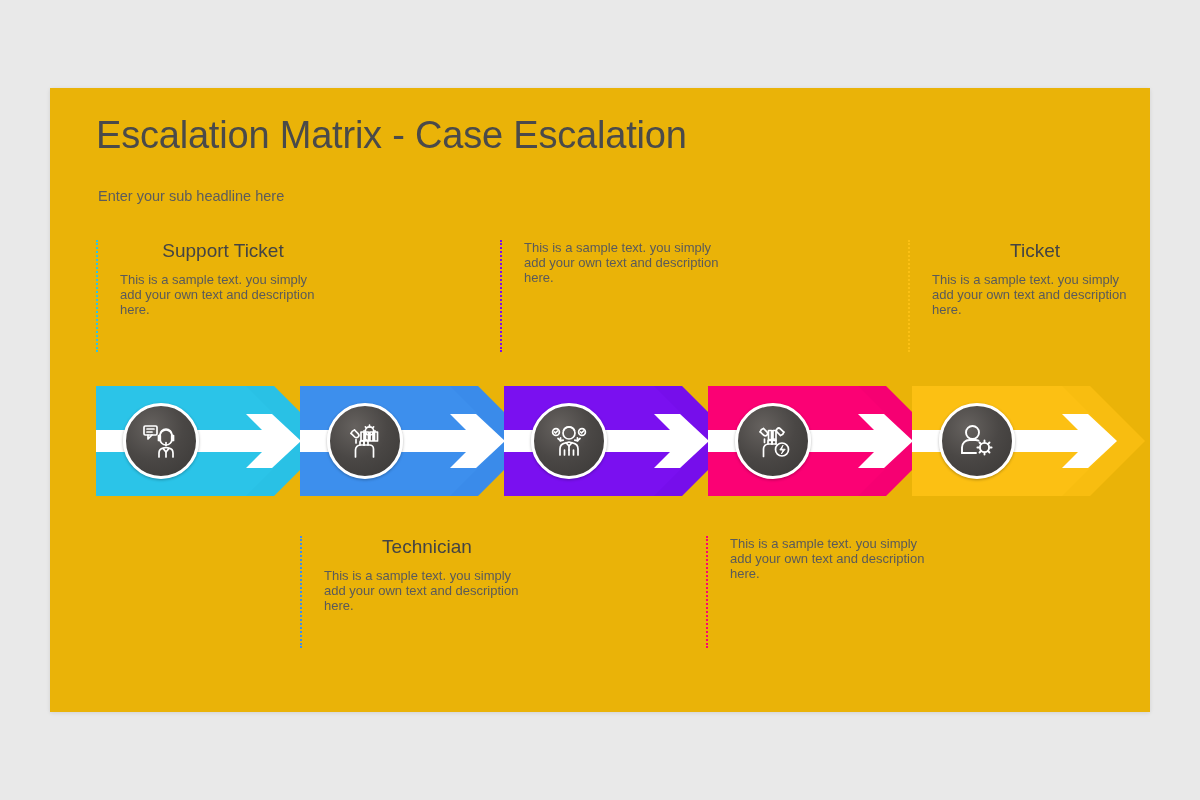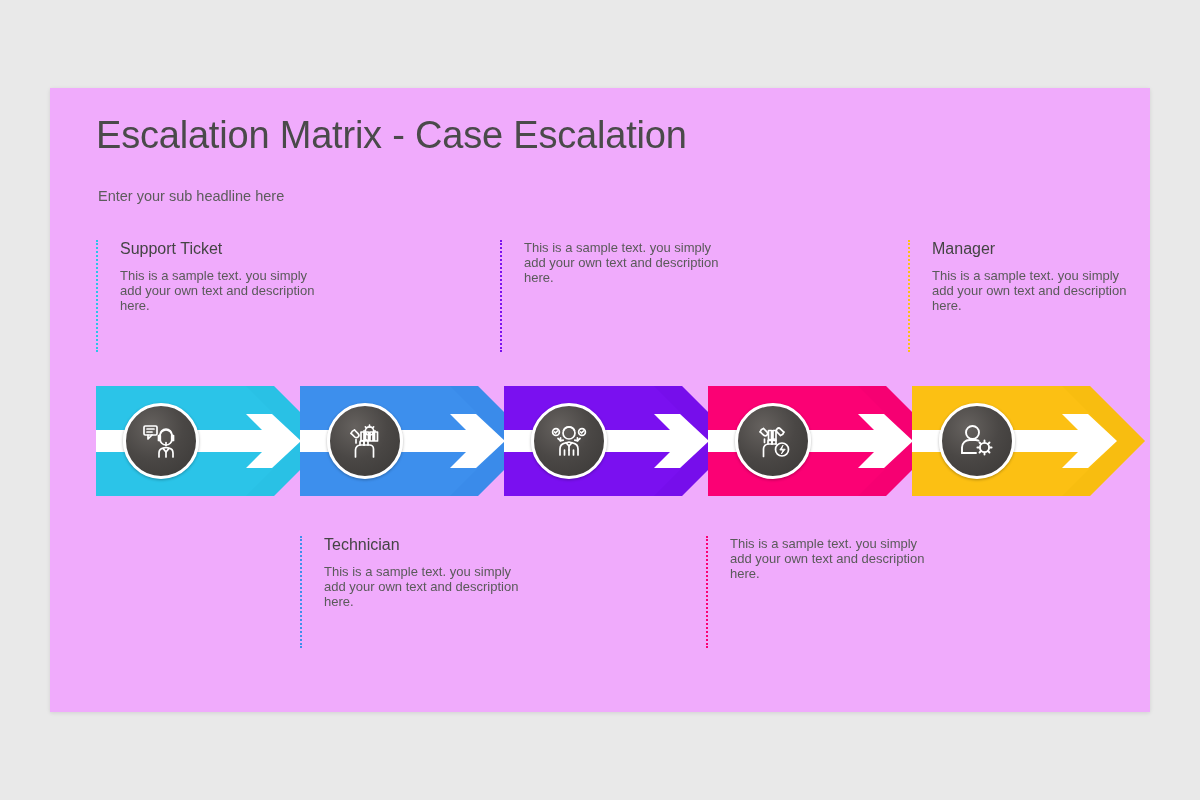--- a/index.html
+++ b/index.html
@@ -54,25 +54,26 @@
     left: 0;
     top: 0;
     width: 0;
     height: 100%;
     border-left: 2px dotted #9a9a9a;
   }
   .text-block .inner {
     padding-left: 24px;
   }
   .block-title {
-    font-size: 16px;
+    font-size: 19px;
     color: #444444;
     font-weight: 400;
     margin: 0 0 10px 0;
     white-space: nowrap;
+    text-align: center;
   }
   .block-desc {
     font-size: 13px;
     color: #5a5a5a;
     line-height: 15px;
     margin: 0;
     width: 200px;
   }
 
   .tb-top  { top: 152px; height: 112px; }
@@ -108,21 +109,21 @@
     box-shadow: 0 1px 3px rgba(0,0,0,0.30);
     display: flex;
     align-items: center;
     justify-content: center;
   }
   .icon-badge svg { display: block; }
 </style>
 </head>
 <body style="background: rgb(233, 233, 233);">
 
-<div id="slide-card" style="background: #f0abfc;">
+<div id="slide-card" style="background: #eab308;">
 
   <div id="slide-title">Escalation Matrix - Case Escalation</div>
   <div id="slide-subtitle">Enter your sub headline here</div>
 
   <div class="text-block tb-top" style="left:46px;">
     <div class="rule" style="border-left-color: rgb(43, 196, 232);"></div>
     <div class="inner">
       <p class="block-title">Support Ticket</p>
       <p class="block-desc">This is a sample text. you simply add your own text and description here.</p>
     </div>
@@ -131,21 +132,21 @@
   <div class="text-block tb-top" style="left:450px;">
     <div class="rule" style="border-left-color: rgb(122, 16, 240);"></div>
     <div class="inner">
       <p class="block-desc">This is a sample text. you simply add your own text and description here.</p>
     </div>
   </div>
 
   <div class="text-block tb-top" style="left:858px;">
     <div class="rule" style="border-left-color: rgb(252, 192, 19);"></div>
     <div class="inner">
-      <p class="block-title">Manager</p>
+      <p class="block-title">Ticket</p>
       <p class="block-desc">This is a sample text. you simply add your own text and description here.</p>
     </div>
   </div>
 
   <div class="text-block tb-bot" style="left:250px;">
     <div class="rule" style="border-left-color: rgb(61, 143, 237);"></div>
     <div class="inner">
       <p class="block-title">Technician</p>
       <p class="block-desc">This is a sample text. you simply add your own text and description here.</p>
     </div>

